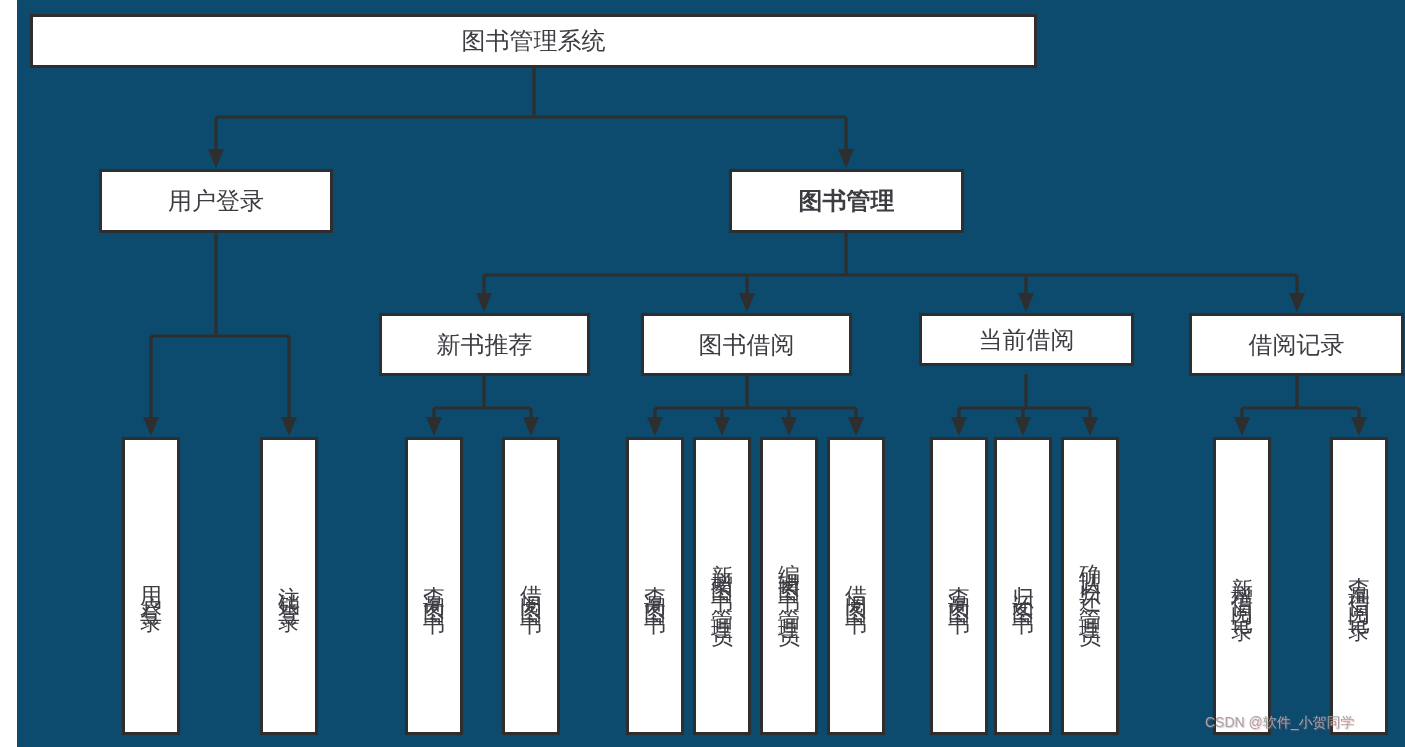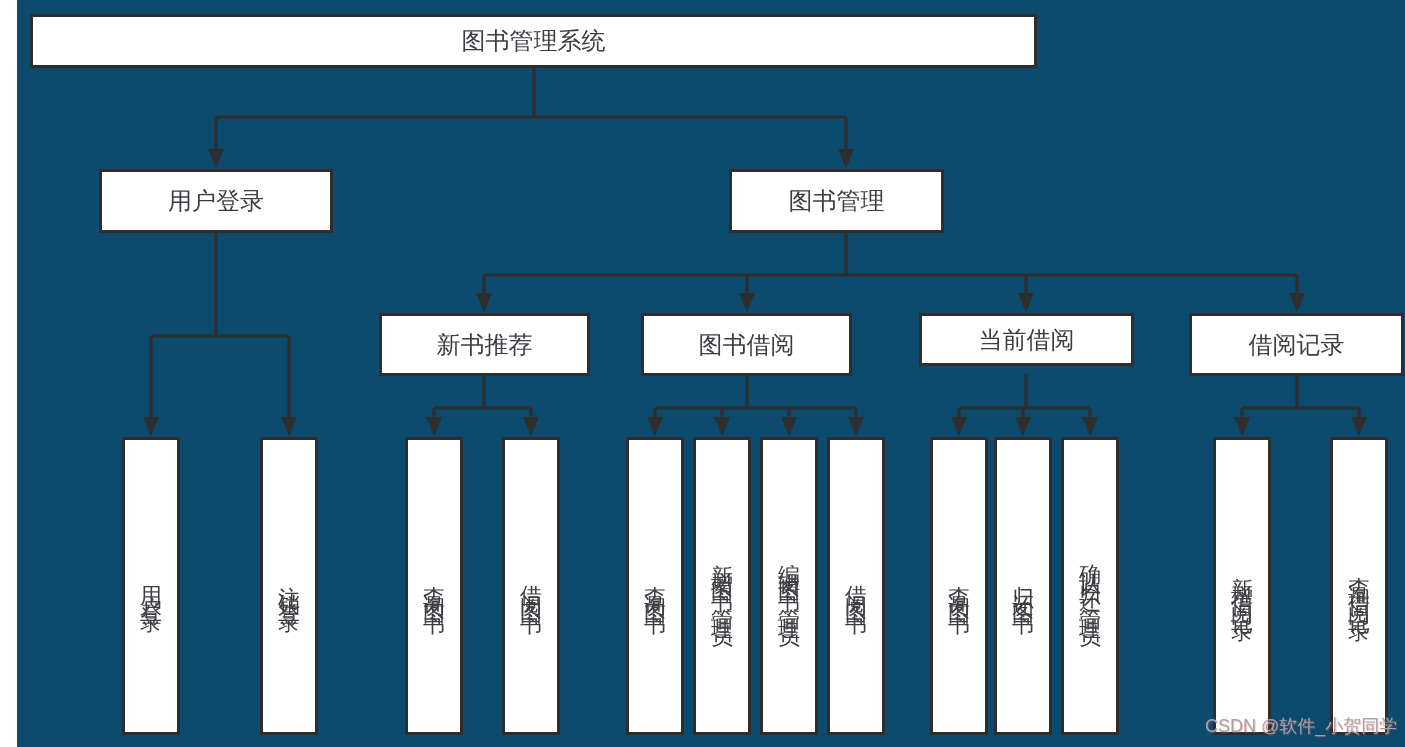--- a/index.html
+++ b/index.html
@@ -43,21 +43,21 @@
     text-orientation: mixed;
     font-size: 22px;
     letter-spacing: 9px;
     color: #3c3c42;
     line-height: 1;
   }
   .watermark {
     position: absolute;
     left: 1188px;
     top: 714px;
-    font-size: 18px;
+    font-size: 14px;
     color: #a4a4a8;
     text-shadow: 1px 1px 1px rgba(214, 106, 106, 0.45);
     white-space: nowrap;
   }
 </style>
 </head>
 <body>
 
 <div class="stage">
 
@@ -94,21 +94,21 @@
     </g>
   </svg>
 
   <div class="node h" style="left:13px; top:14px; width:1007px; height:54px;">
     <span class="label">图书管理系统</span>
   </div>
 
   <div class="node h" style="left:82px; top:169px; width:234px; height:64px;">
     <span class="label">用户登录</span>
   </div>
-  <div class="node h" style="left:712px; top:169px; width:215px; height:64px;">
+  <div class="node h" style="left:712px; top:169px; width:235px; height:64px;font-weight:bold;">
     <span class="label">图书管理</span>
   </div>
 
   <div class="node h" style="left:624px; top:313px; width:211px; height:63px;">
     <span class="label">图书借阅</span>
   </div>
   <div class="node h" style="left:362px; top:313px; width:211px; height:63px;">
     <span class="label">新书推荐</span>
   </div>
   <div class="node h" style="left:902px; top:313px; width:215px; height:53px;">

